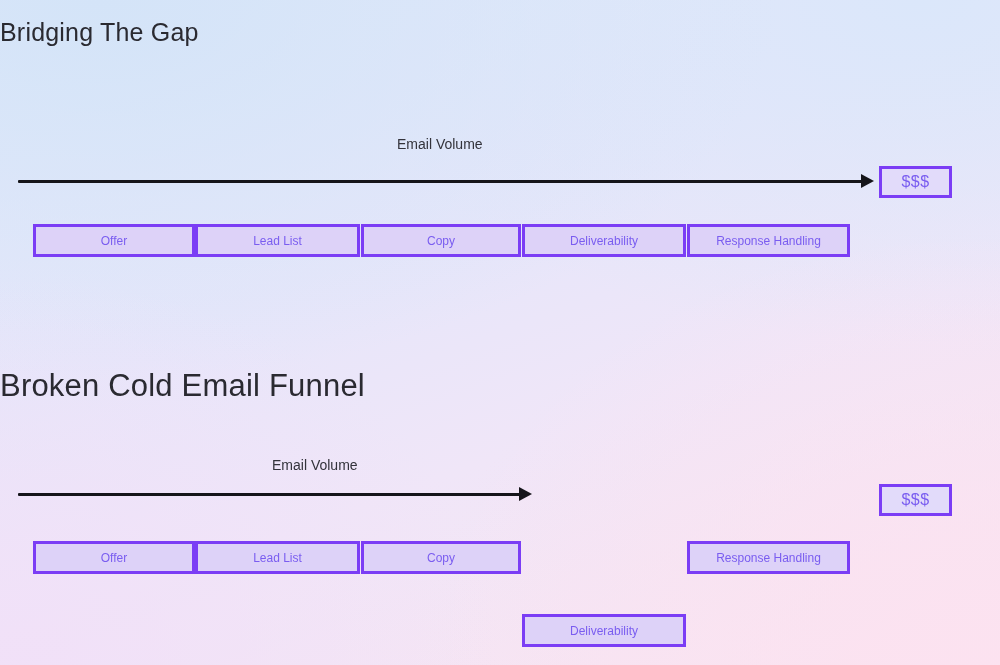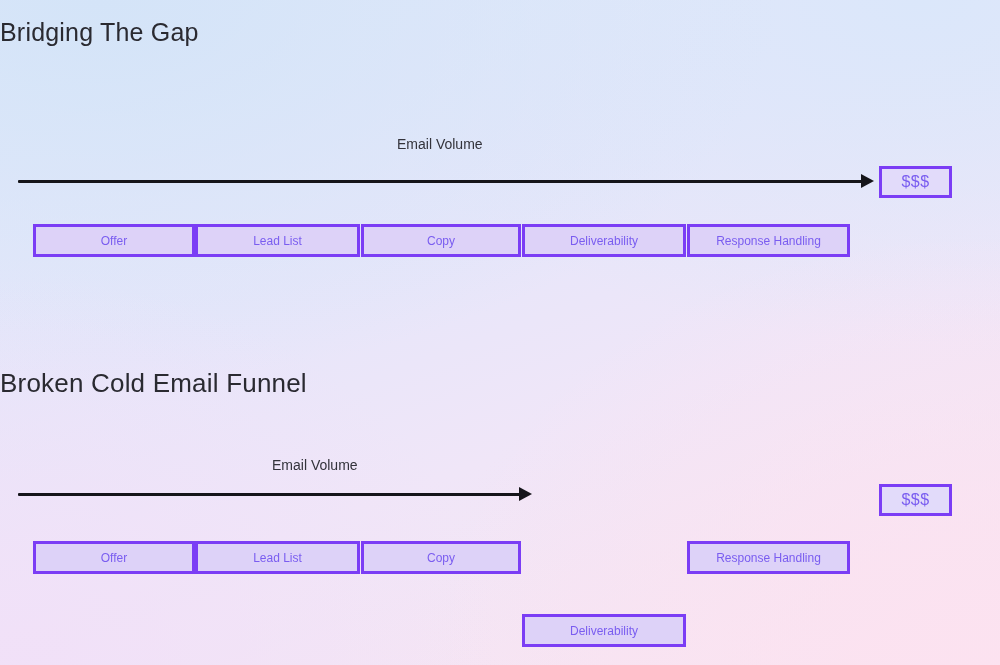--- a/index.html
+++ b/index.html
@@ -32,21 +32,21 @@
     position: absolute;
     left: 0;
     width: 1000px;
     text-align: left;
     color: #2a2a31;
     font-weight: 400;
     letter-spacing: 0.2px;
     white-space: nowrap;
   }
   #title-top   { top: 18px;  font-size: 25px; }
-  #title-bottom{ top: 368px; font-size: 26px; }
+  #title-bottom{ top: 368px; font-size: 31px; }
 
   
   .axis-label {
     position: absolute;
     color: #33333b;
     font-size: 14px;
     font-weight: 400;
     white-space: nowrap;
   }
   #axis-label-top    { left: 397px; top: 136px; }

